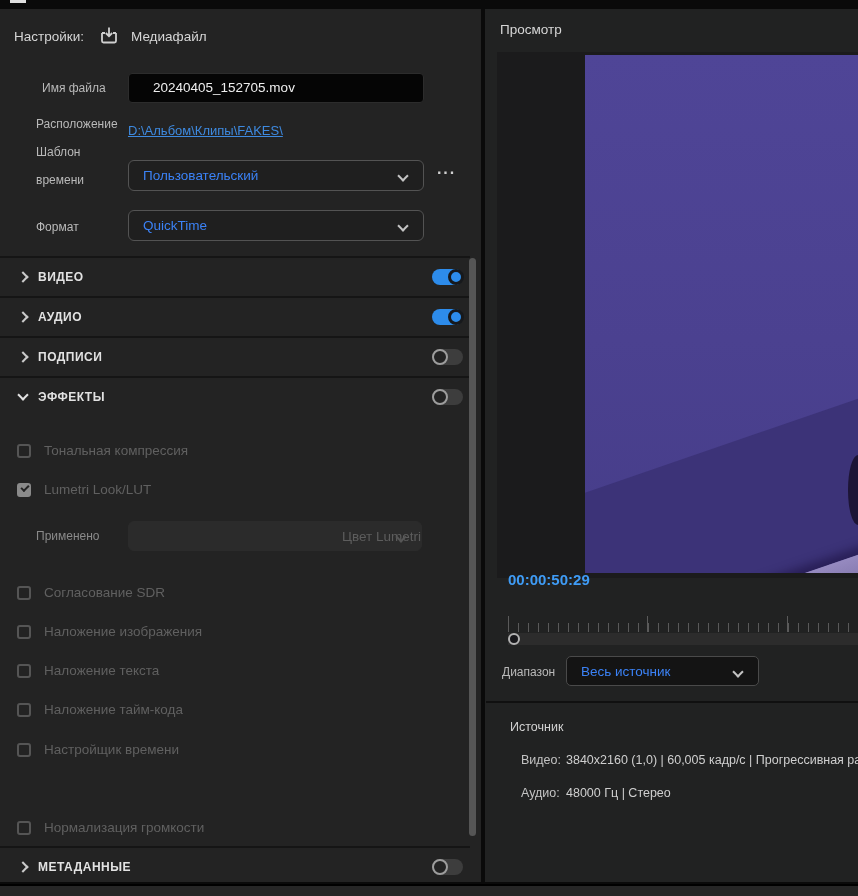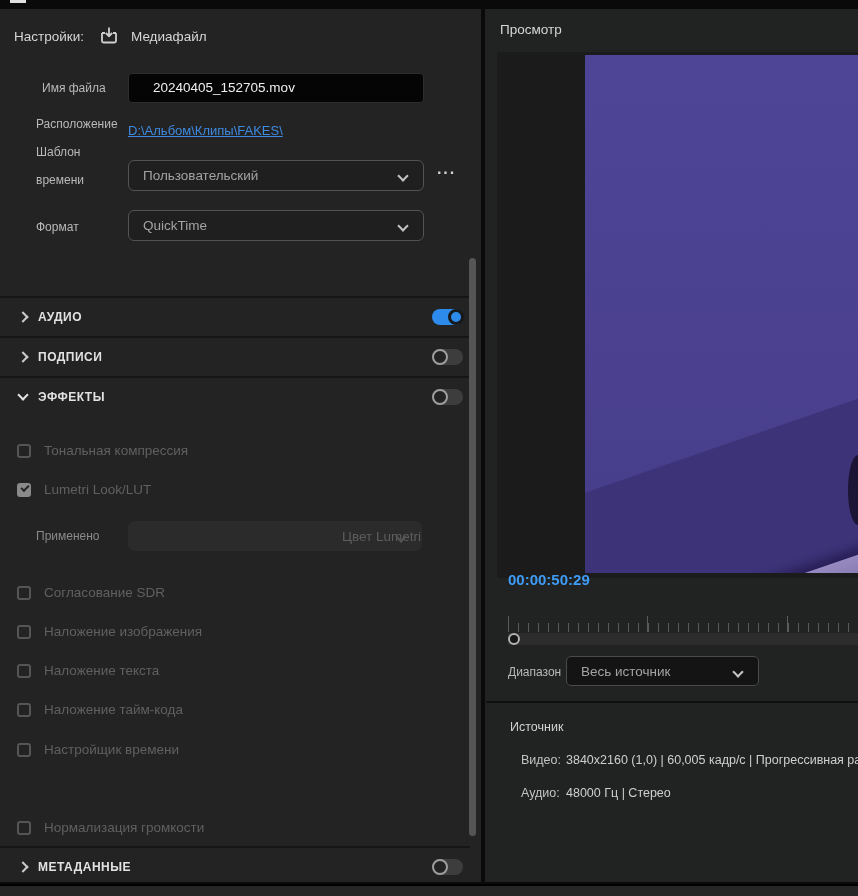--- a/index.html
+++ b/index.html
@@ -13,21 +13,21 @@
   #top-strip   { left:0; top:0; width:858px; height:9px; background:#0a0a0a; }
   #top-dash    { left:10px; top:0; width:16px; height:3px; background:#e0e0e0; }
   #bottom-bar  { left:0; top:884px; width:858px; height:12px; background:#262626; border-top:2px solid #000; }
 
   .label   { color:#b9b9b9; font-size:12px; }
 
   
   .text-input { background:#050505; border:1px solid #2c2c2c; border-radius:4px;
     color:#efefef; font-size:13.5px; line-height:28px; padding-left:24px; }
   .select { background:#1f1f1f; border:1px solid #535353; border-radius:6px;
-    color:#a3a3a3; font-size:13.5px; line-height:29px; padding-left:14px; cursor:default; }
+    color:#3b82f6; font-size:13.5px; line-height:29px; padding-left:14px; cursor:default; }
   .select .chev { position:absolute; right:16px; top:11px; width:8px; height:8px;
     border-right:2px solid #c4c4c4; border-bottom:2px solid #c4c4c4; transform:rotate(45deg); }
   .select.disabled { background:#2b2b2b; border-color:#2b2b2b; color:#5d5d5d; }
   .select.disabled .chev { border-color:#565656; }
   .select.dark { background:#141414; border-color:#4a4a4a; border-radius:5px; }
   .link { color:#3e8ae0; font-size:13px; text-decoration:underline; }
 
   
   .chev-right { width:8px; height:8px; border-right:2px solid #cbcbcb; border-bottom:2px solid #cbcbcb;
     transform:rotate(-45deg); }
@@ -120,20 +120,27 @@
     <span class="chev"></span>
   </div>
   <div class="abs" style="left:437px; top:155px; color:#d0d0d0; font-size:16px; font-weight:bold; letter-spacing:1px;">···</div>
 
   <div class="abs label" style="left:36px; top:211px;">Формат</div>
   <div class="abs select" style="left:128px; top:201px; width:296px; height:31px;">
     <span>QuickTime</span>
     <span class="chev"></span>
   </div>
 
+  <div class="abs section-row" style="top:247px;">
+    <span class="section-chev chev-right"></span>
+    <span class="section-label">ВИДЕО</span>
+    <span class="toggle on">
+        <span class="knob"></span>
+      </span>
+  </div>
   <div class="abs section-row" style="top:287px;">
     <span class="section-chev chev-right"></span>
     <span class="section-label">АУДИО</span>
     <span class="toggle on">
         <span class="knob"></span>
       </span>
   </div>
   <div class="abs section-row" style="top:327px;">
     <span class="section-chev chev-right"></span>
     <span class="section-label">ПОДПИСИ</span>
@@ -215,21 +222,21 @@
 <div id="timecode" class="abs">00:00:50:29</div>
 
 <div id="ruler" class="abs">
   <span class="major-tick" style="left:0;"></span>
   <span class="major-tick" style="left:139px;"></span>
   <span class="major-tick" style="left:279px;"></span>
 </div>
 <div id="scrub-track" class="abs"></div>
 <div id="scrub-knob" class="abs"></div>
 
-<div class="abs label" style="left:502px; top:665px;margin-left:6px;">Диапазон</div>
+<div class="abs label" style="left:502px; top:665px;">Диапазон</div>
 <div class="abs select dark" style="left:566px; top:656px; width:193px; height:30px;">
   <span>Весь источник</span>
   <span class="chev"></span>
 </div>
 
 <div id="source-divider" class="abs"></div>
 
 <div class="abs src-label" style="left:510px; top:720px; color:#d2d2d2;">Источник</div>
 <div class="abs src-label" style="left:521px; top:753px;">Видео:</div>
 <div class="abs src-value" style="left:566px; top:753px;">3840x2160 (1,0) | 60,005 кадр/с | Прогрессивная ра</div>

